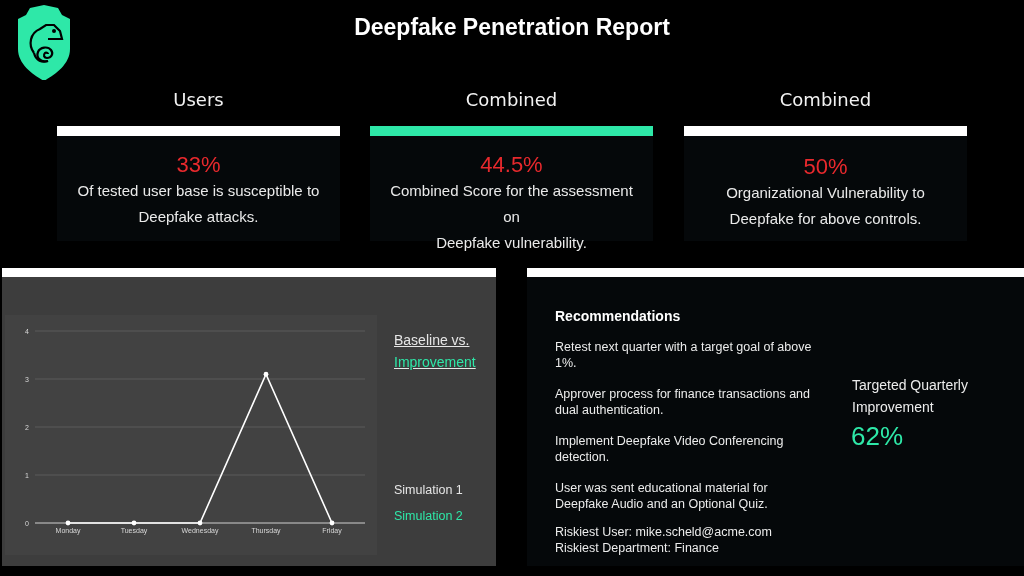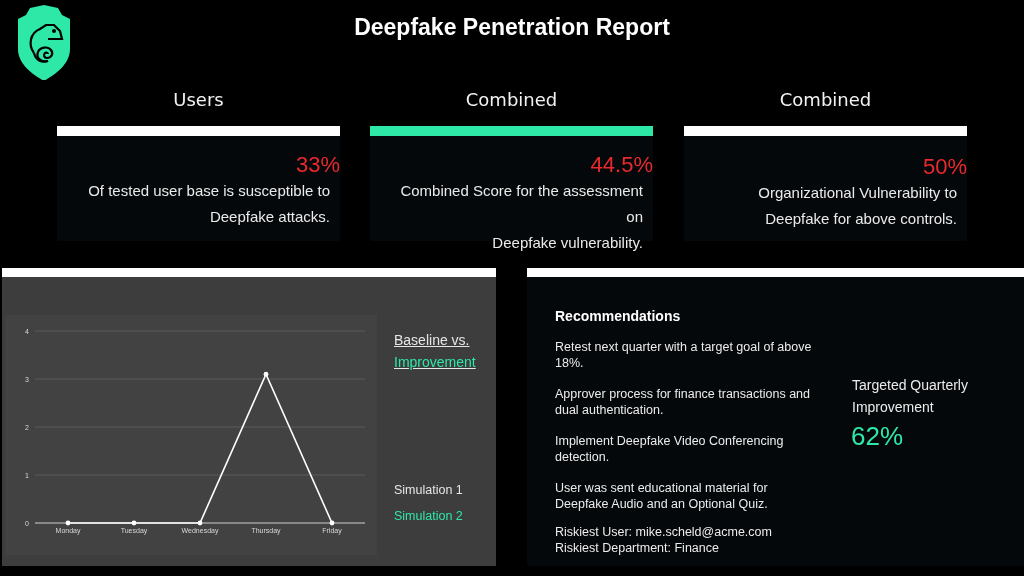--- a/index.html
+++ b/index.html
@@ -15,21 +15,21 @@
 
   .card { position: absolute; top: 86px; width: 283px; height: 155px; }
   .card-label {
     position: absolute; top: 3px; left: 0; width: 100%; text-align: center;
     font-family: "DejaVu Sans", sans-serif; font-size: 18px; color: #f2f2f2;
   }
   .card-bar { position: absolute; top: 40px; left: 0; width: 100%; height: 10px; background: #fff; }
   .card-bar.accent { background: #2ee8a8; }
   .card-body {
     position: absolute; top: 50px; left: 0; width: 100%; height: 105px; background: #05080a;
-    text-align: right;
+    text-align: center;
   }
   .card-value { margin-top: 16px; font-size: 22px; color: #e8292d; line-height: 26px; }
   .card-desc { font-size: 15px; color: #eaeaea; line-height: 26px; padding: 0 10px; }
 
   .chart-panel { position: absolute; left: 2px; top: 268px; width: 494px; height: 298px; }
   .chart-panel .top-bar { position: absolute; left: 0; top: 0; width: 100%; height: 9px; background: #fff; }
   .chart-panel .body { position: absolute; left: 0; top: 9px; width: 100%; height: 289px; background: #3d3d3d; }
   .plot-area { position: absolute; left: 3px; top: 38px; width: 372px; height: 240px; background: #424242; }
   .chart-svg { position: absolute; left: 0; top: 0; }
   .legend-title { position: absolute; left: 392px; top: 52px; font-size: 14px; line-height: 22px; color: #e6e6e6; text-decoration: underline; }
@@ -135,21 +135,21 @@
     <div class="legend-item legend-1">Simulation 1</div>
     <div class="legend-item legend-2">Simulation 2</div>
   </div>
 </div>
 
 <div class="reco-panel">
   <div class="top-bar"></div>
   <div class="body">
     <div class="reco-title">Recommendations</div>
     <div class="reco-list">
-      <div class="reco-item">Retest next quarter with a target goal of above 18%.</div>
+      <div class="reco-item">Retest next quarter with a target goal of above 1%.</div>
       <div class="reco-item">Approver process for finance transactions and dual authentication.</div>
       <div class="reco-item">Implement Deepfake Video Conferencing detection.</div>
       <div class="reco-item">User was sent educational material for Deepfake Audio and an Optional Quiz.</div>
     </div>
     <div class="reco-footer">
       <div><span>Riskiest User: </span><a class="email-link">mike.scheld@acme.com</a></div>
       <div>Riskiest Department: Finance</div>
     </div>
     <div class="target-label">
       <div>Targeted Quarterly</div>

